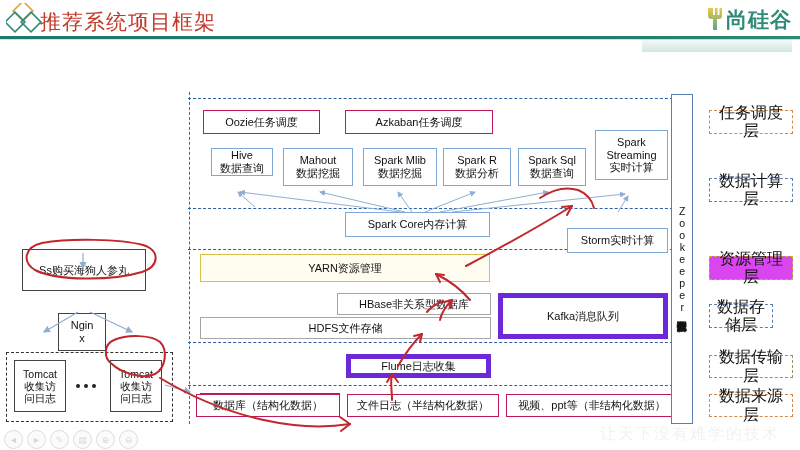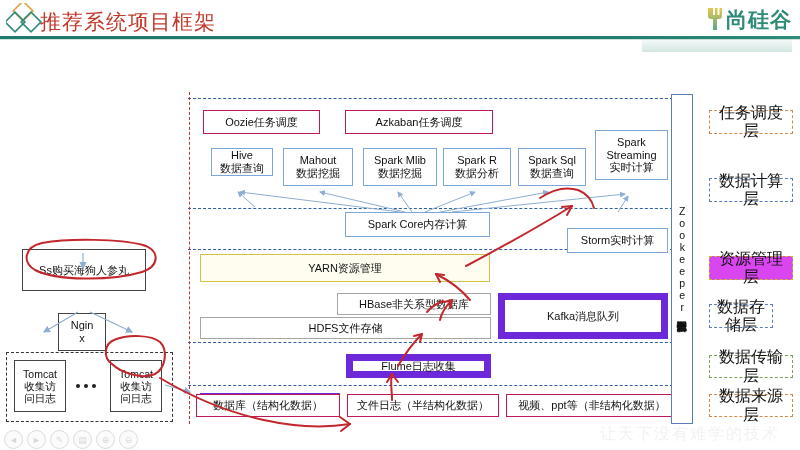--- a/index.html
+++ b/index.html
@@ -59,21 +59,21 @@
     display: flex; align-items: center; justify-content: center;
     text-align: center; line-height: 1.15;
     background: #ffffff;
     font-size: 11px;
     padding: 1px 2px;
   }
   .n-blue   { border: 1px solid #7da7d9; }
   .n-orange { border: 1px solid #be185d; }
   .n-yellow { border: 1px solid #d6c24a; background: #fffdf0; }
   .n-grey   { border: 1px solid #a6a6a6; }
-  .n-green  { border: 7px solid #6d28d9; }
+  .n-green  { border: 5px solid #6d28d9; }
   .n-black  { border: 1px solid #444; text-align: center; }
   .n-bluedot{ border: 1px dashed #5b7fb5; }
   .n-greendot{border: 1px dashed #7fa05a; }
   .n-yellowdot{border: 1px dashed #c9b23c; background:#d946ef; }
   .n-orangedot{border: 1px dashed #d08a4a; }
 
   .layer-label { font-size: 16px; }
 
   
   #zk {

